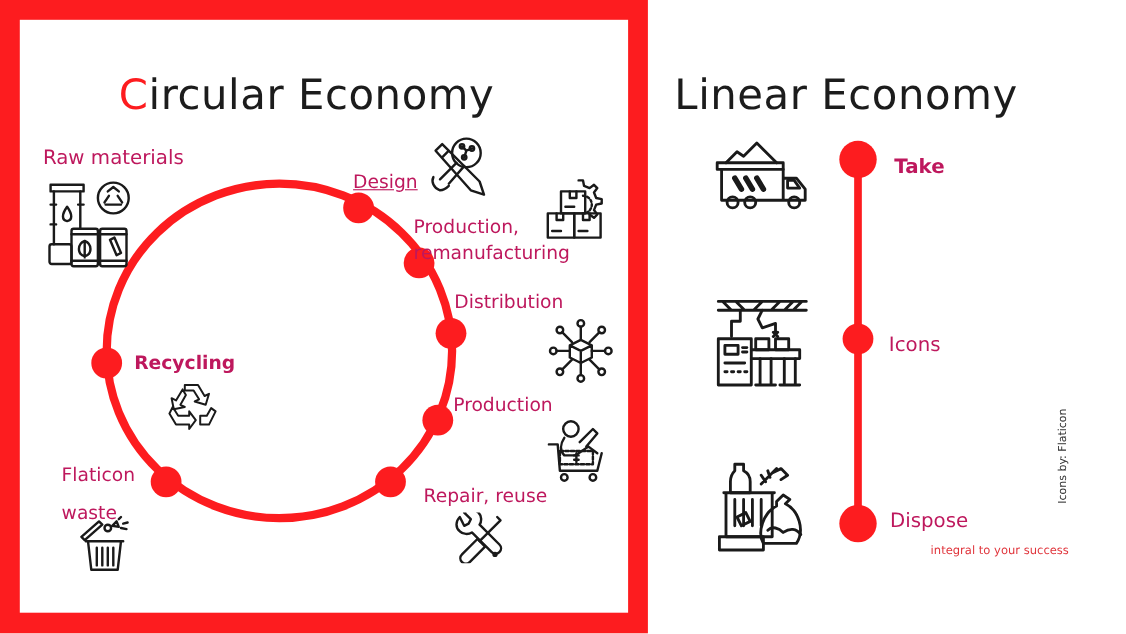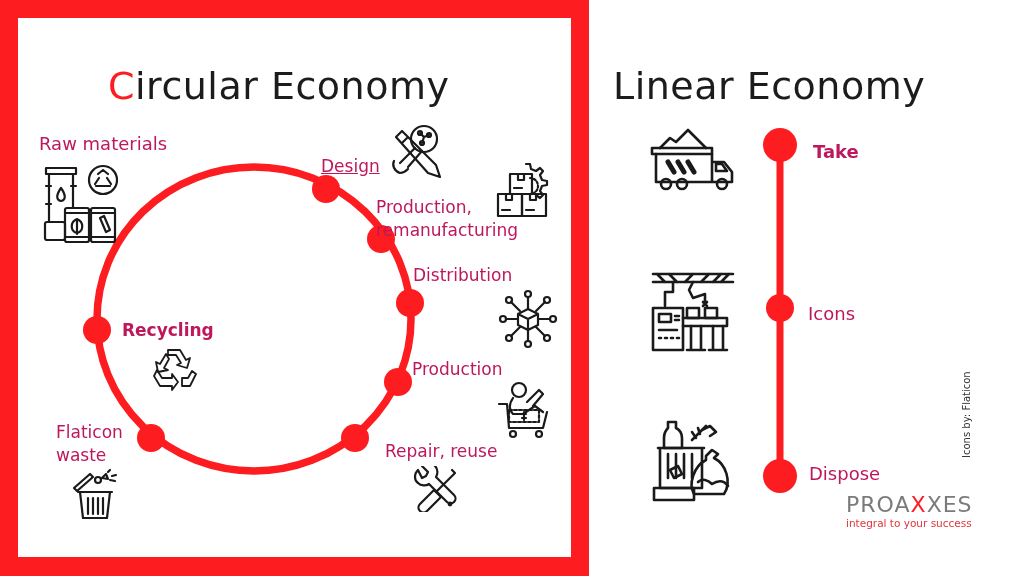--- a/index.html
+++ b/index.html
@@ -118,21 +118,21 @@
 <div class="icon" style="left:412px; top:466px;">
   <svg class="ic" width="46" height="46" viewBox="0 0 46 46">
     <path d="M6 4 c-4 4 -4 10 0 13 c3 3 8 3 11 1 l18 18 c2 2 5 2 7 0 c2 -2 2 -5 0 -7 l-18 -18 c2 -3 2 -8 -1 -11 c-3 -3 -9 -4 -13 0 l6 6 l-2 4 l-4 2z"></path>
     <path d="M40 4 l3 3 l-3 3 l-16 16"></path>
     <path d="M22 24 l-14 14 c-2 2 -2 5 0 7 c2 2 5 2 7 0 l14 -14z"></path>
     <circle cx="38" cy="38" r="1.3"></circle>
   </svg>
 </div>
 
 <div class="lbl" style="left:56px; top:421px;">Flaticon</div>
-<div class="lbl" style="left:56px; top:444px;">waste</div>
+<div class="lbl" style="left:56px; top:456px;">waste</div>
 <div class="icon" style="left:70px; top:468px;">
   <svg class="ic" width="52" height="52" viewBox="0 0 52 52">
     <path d="M4 20 l16 -14 l3 3 l-16 14z"></path>
     <circle cx="28" cy="12" r="3"></circle>
       <path d="M32 10 l4 -4 l2 5z"></path>
     <path d="M38 4 l2 -2 M42 8 l4 -1 M40 12 l5 1"></path>
     <path d="M8 24 h34 M10 24 l3 26 h24 l3 -26"></path>
     <path d="M18 30 v16 M23 30 v16 M28 30 v16 M33 30 v16"></path>
   </svg>
 </div>
@@ -197,15 +197,14 @@
     <path d="M54 36 l6 -6 l6 4 l-4 4 c12 6 18 24 10 36 h-30 c-6 -10 0 -28 12 -34z"></path>
     <path d="M46 62 c4 -4 10 -2 14 2 c6 -4 12 -4 16 2"></path>
     <rect x="2" y="68" width="40" height="12"></rect>
     <path d="M18 50 l8 -4 l4 8 l-8 4z"></path>
   </svg>
 </div>
 
 <div class="credit">Icons by: Flaticon</div>
 
 <div class="logo">
-  <div class="logo-main"><span>PROA</span><span class="x1">X</span><span>X</span><span>ES</span></div>
   <div class="logo-tag">integral to your success</div>
 </div>
 
 </body></html>

